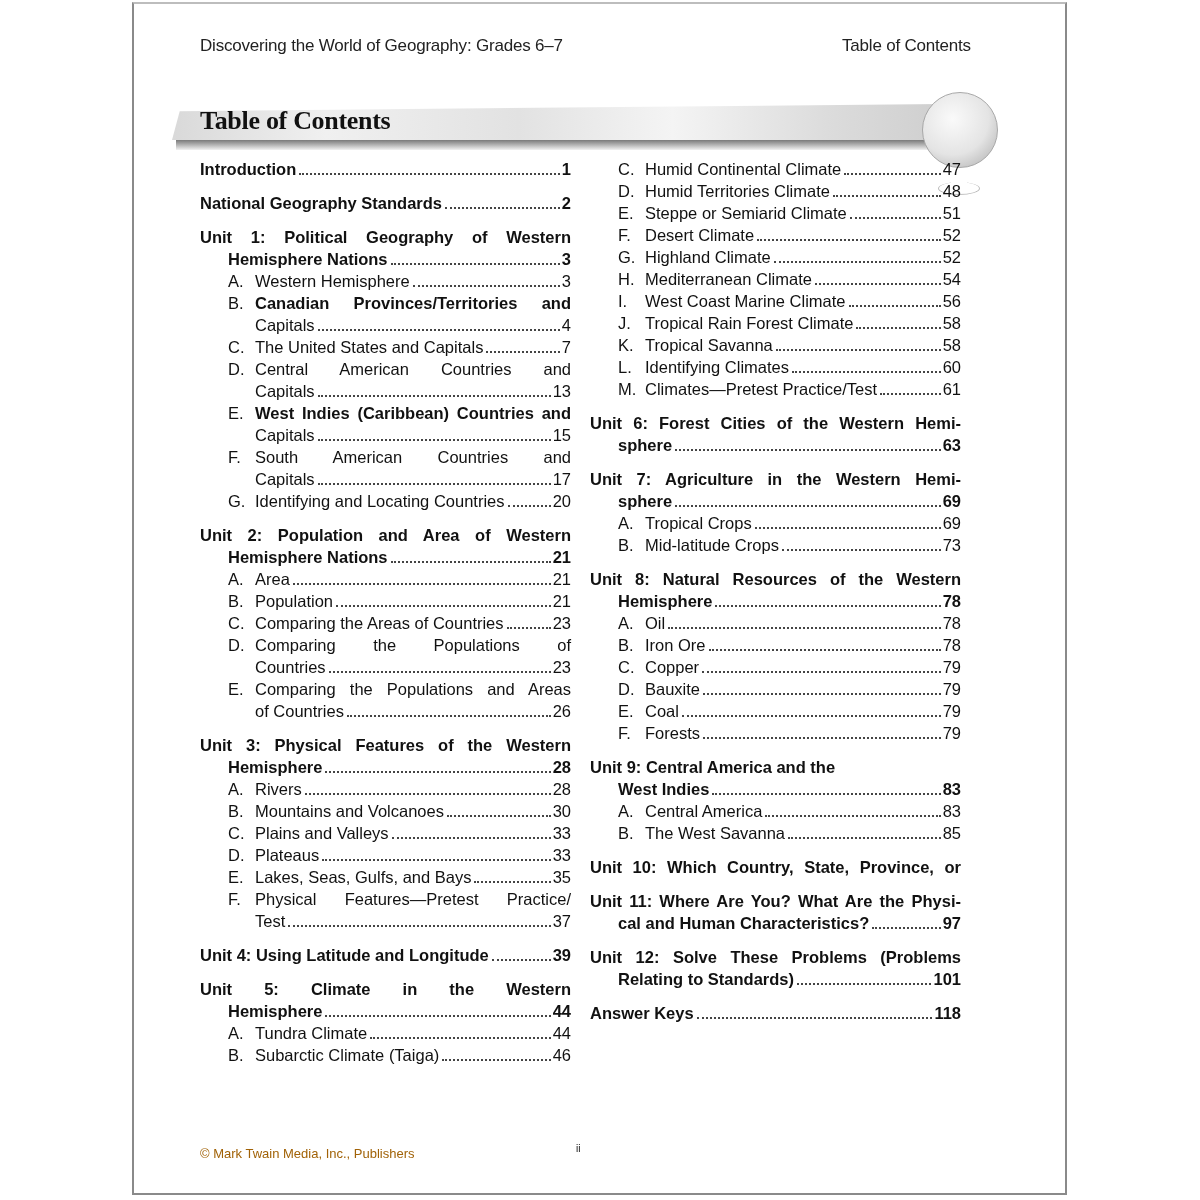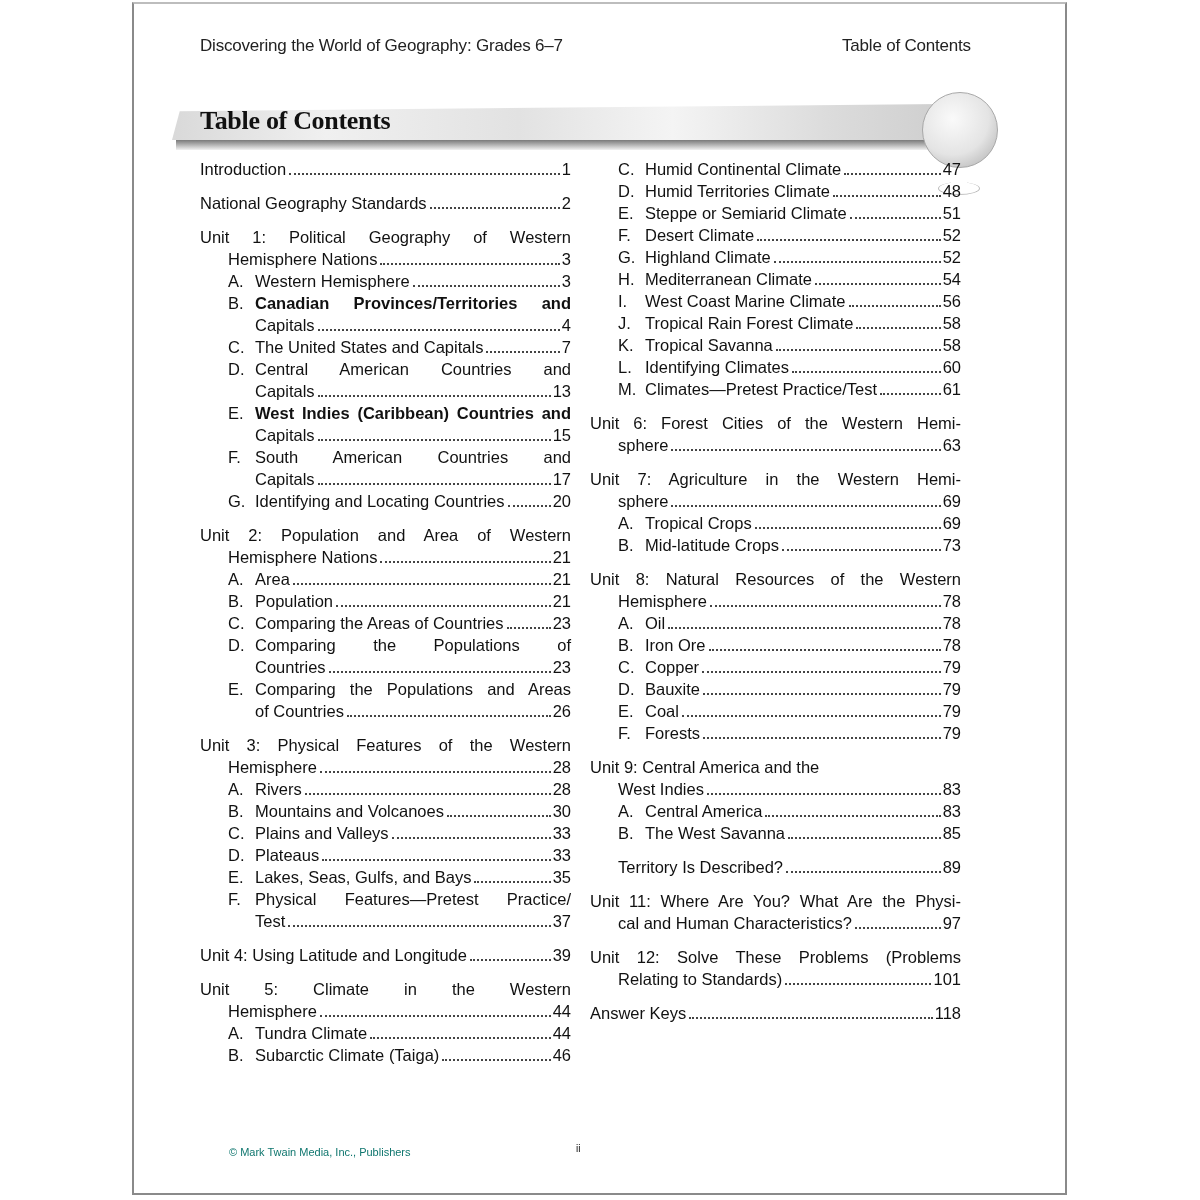--- a/index.html
+++ b/index.html
@@ -22,28 +22,28 @@
            background: radial-gradient(circle at 40% 35%, #fafafa 0%, #e4e4e4 55%, #bdbdbd 85%, #9a9a9a 100%);
            border: 1px solid #a8a8a8; }
   .globe-stand { position: absolute; left: 938px; top: 182px; width: 40px; height: 12px; border-radius: 50%;
                  border: 1px solid #bbb; border-top: none; }
   .col { position: absolute; top: 158px; width: 371px; font-size: 16.5px; line-height: 22px; }
   .col-left { left: 200px; }
   .col-right { left: 590px; }
   .entry { position: relative; }
   .gap { height: 12px; }
   .line { display: flex; align-items: baseline; white-space: nowrap; }
-  .bold { font-weight: normal; }
+  .bold { font-weight: bold; }
   .indent { padding-left: 28px; }
   .letter { display: inline-block; width: 27px; flex: 0 0 27px; }
   .label { flex: 0 1 auto; }
   .leader { flex: 1 1 auto; overflow: hidden; border-bottom: 2px dotted #444; margin: 0 2px 5px 3px; min-width: 8px; }
   .page-num { flex: 0 0 auto; }
   .justify { text-align: justify; text-align-last: justify; display: block; width: 100%; }
-  .footer-left { position: absolute; left: 200px; top: 1146px; font-size: 11px; color: #0f766e; margin-left: 29px; }
+  .footer-left { position: absolute; left: 200px; top: 1146px; font-size: 13px; color: #a16207; }
   .footer-page { position: absolute; left: 576px; top: 1143px; font-size: 10px; color: #111; }
 </style>
 </head>
 <body>
 
 <div class="page"></div>
 
 <div class="running-head rh-left">Discovering the World of Geography: Grades 6–7</div>
 <div class="running-head rh-right">Table of Contents</div>
 
@@ -440,24 +440,22 @@
       </div>
       <div class="line indent">
         <span class="letter">B.</span>
         <span class="label">The West Savanna</span>
         <span class="leader"></span>
         <span class="page-num">85</span>
       </div>
     </div>
     <div class="gap"></div>
     <div class="entry">
-      <div class="line bold indent">
-        <span class="label">Territory Is Described?</span>
-        <span class="leader"></span>
-        <span class="page-num">89</span>
+      <div class="line bold">
+        <span class="justify">Unit 10: Which Country, State, Province, or</span>
       </div>
     </div>
     <div class="gap"></div>
     <div class="entry">
       <div class="line bold">
         <span class="justify">Unit 11: Where Are You? What Are the Physi-</span>
       </div>
       <div class="line bold indent">
         <span class="label">cal and Human Characteristics?</span>
         <span class="leader"></span>

